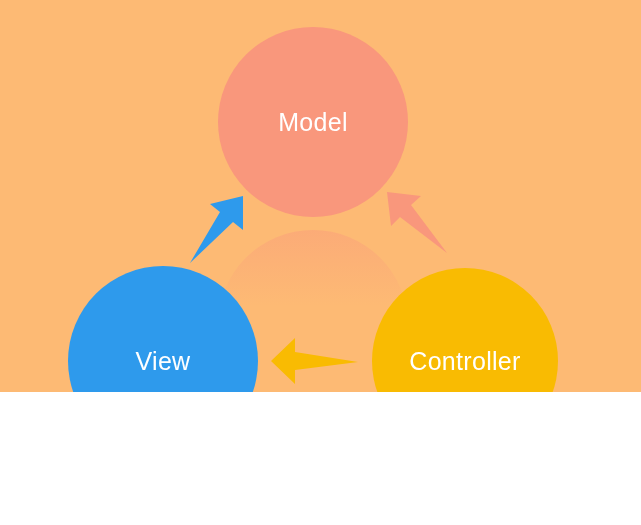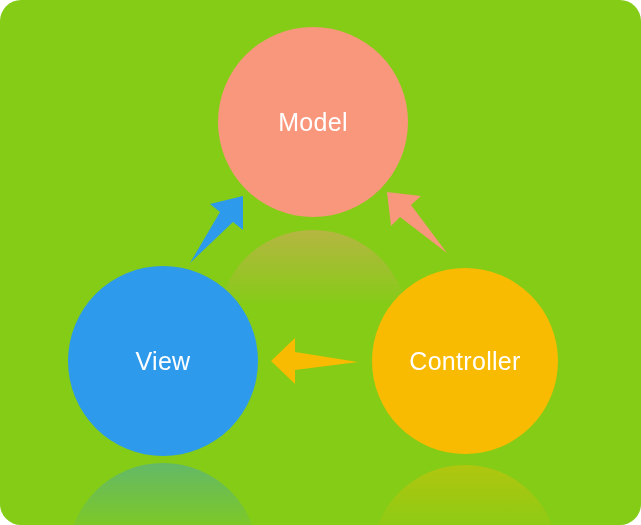--- a/index.html
+++ b/index.html
@@ -3,25 +3,24 @@
 <meta charset="utf-8">
 <style>
   html, body {
     margin: 0;
     padding: 0;
     background: #ffffff;
   }
   .canvas {
     position: relative;
     width: 641px;
-    height: 525px;
-    background: #84cc16;
+    height: 392px;
+    background: #fdba74;
     overflow: hidden;
     font-family: "Liberation Sans", sans-serif;
-    border-radius: 21px;
   }
   svg {
     display: block;
   }
   text.node-label {
     font-family: "Liberation Sans", sans-serif;
     font-size: 25px;
     text-anchor: middle;
     letter-spacing: 0.3px;
   }

